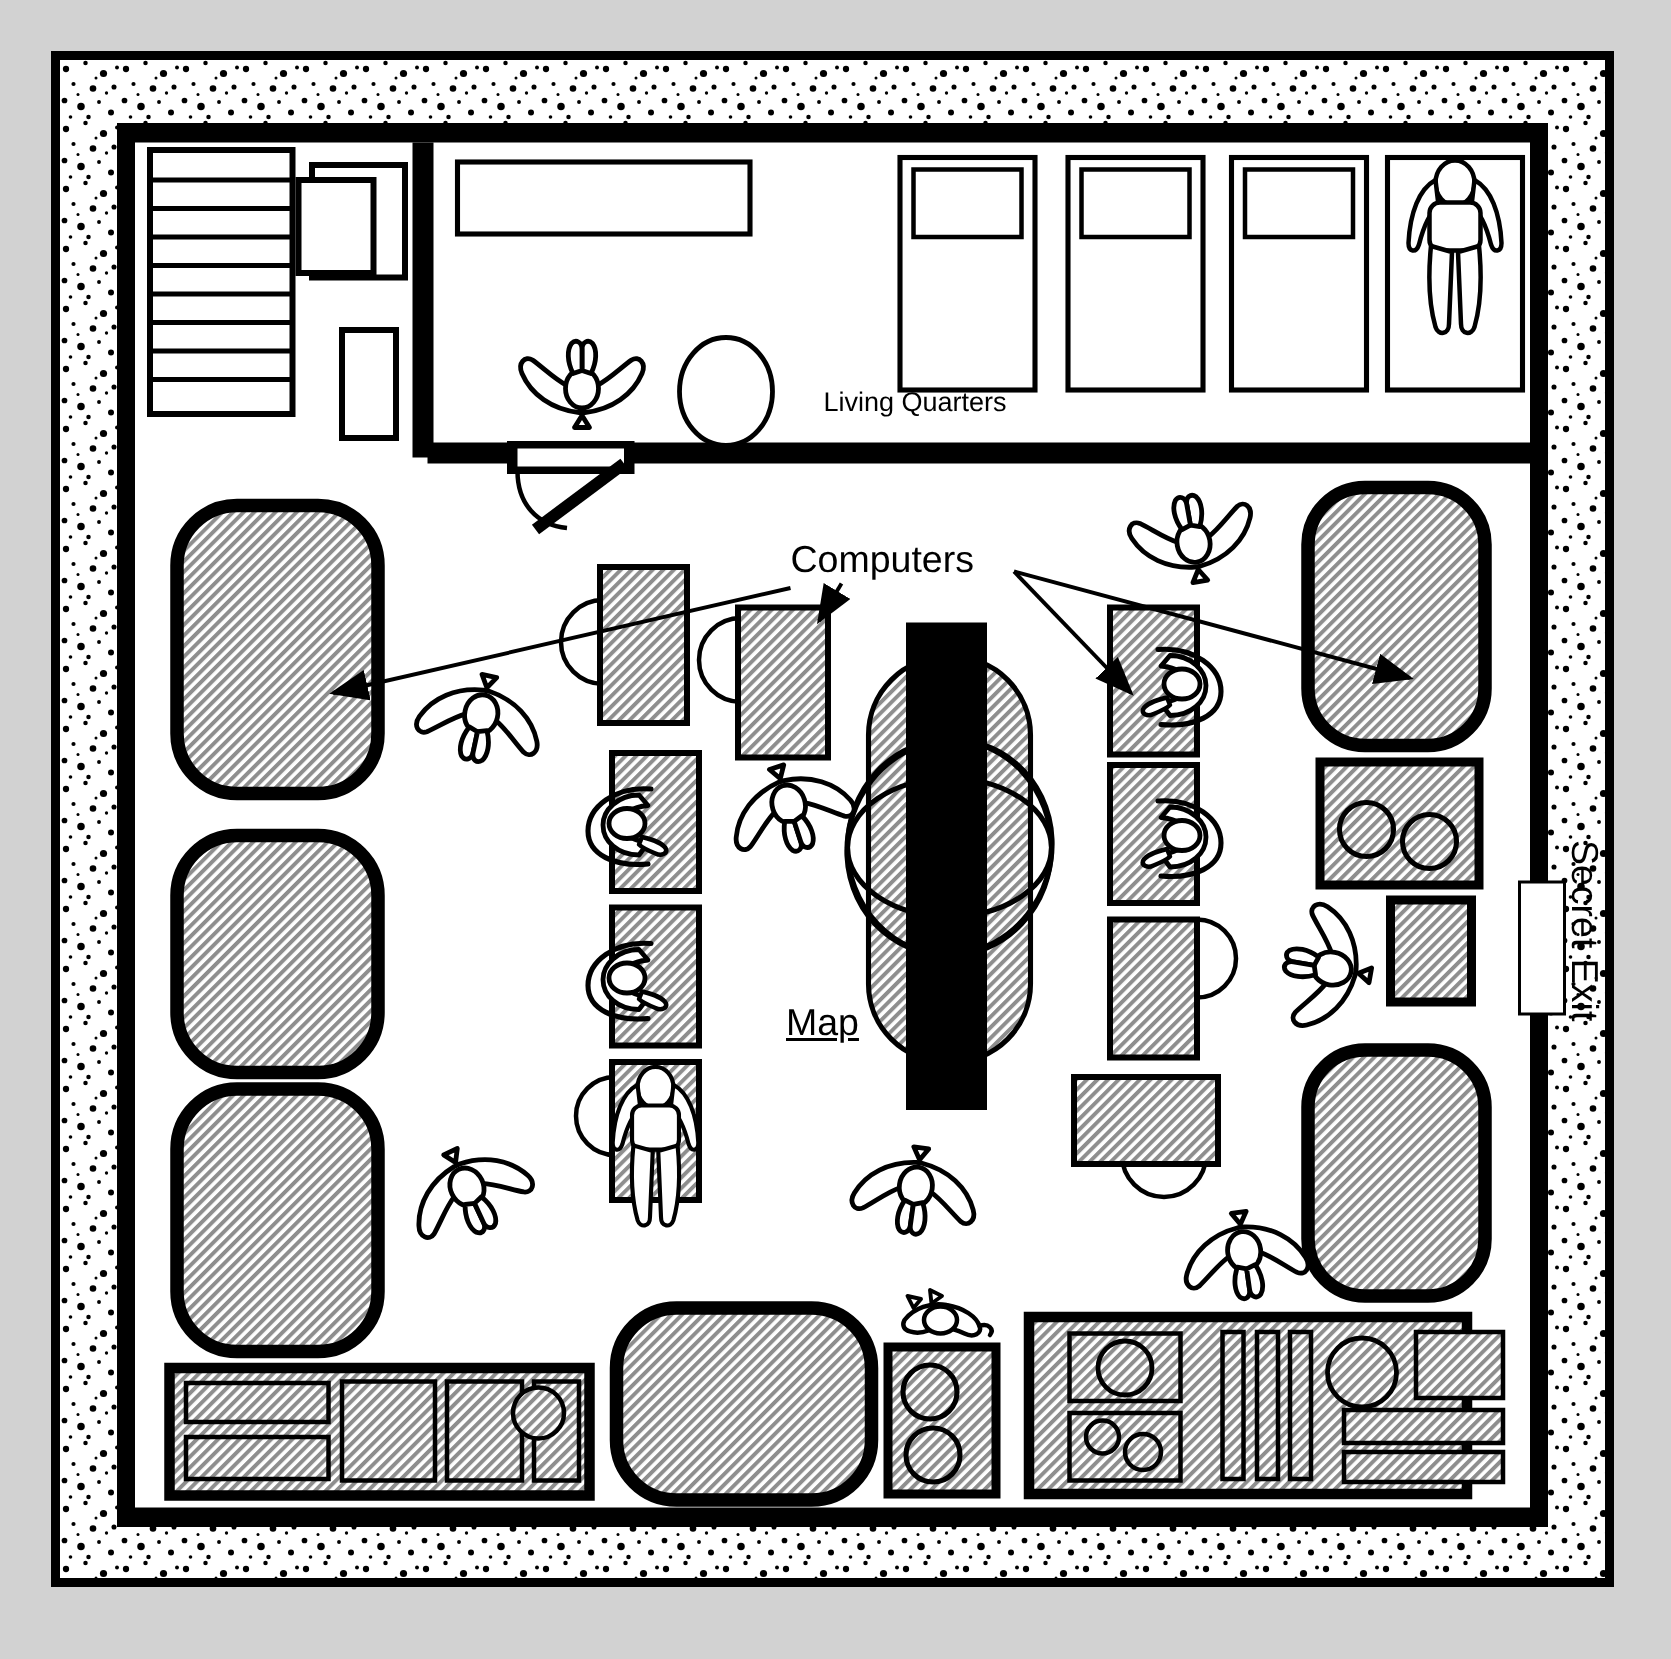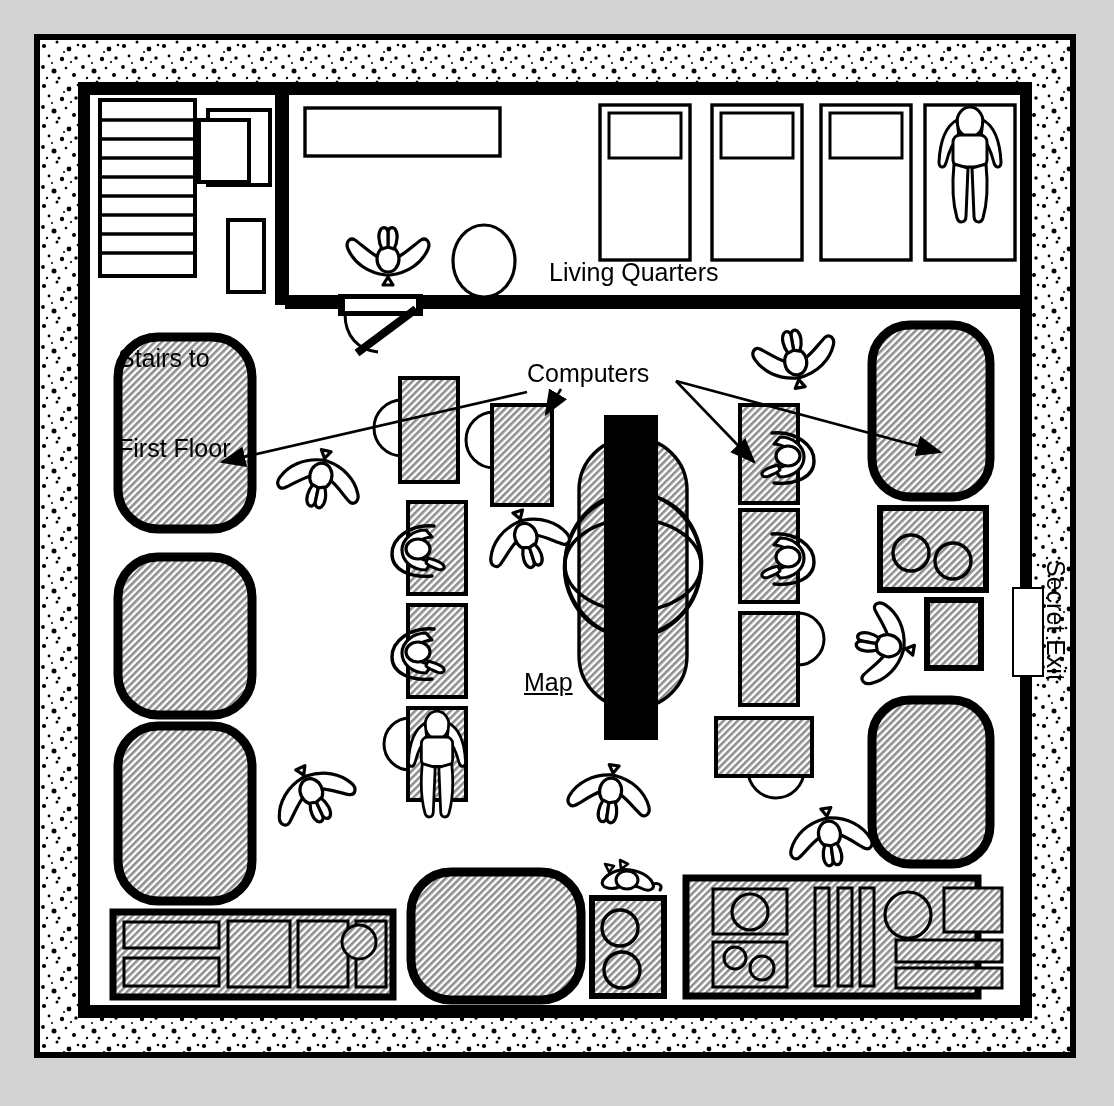--- a/index.html
+++ b/index.html
@@ -1,21 +1,21 @@
 <!DOCTYPE html>
 <html><head>
 <meta charset="utf-8">
 <style>
   html,body{margin:0;padding:0;background:#d4d4d4;}
   body{font-family:"Liberation Sans", sans-serif;}
   #stage{position:relative;width:1114px;height:1106px;background:#d2d2d2;overflow:hidden;}
   #plan{position:absolute;left:0;top:0;}
   .lbl{position:absolute;font-family:"Liberation Sans", sans-serif;color:#000;white-space:pre;}
   #lbl-stairs{left:118px;top:283px;font-size:25px;line-height:30px;}
-  #lbl-living{left:549px;top:258px;font-size:25px;text-align:right;}
+  #lbl-living{left:549px;top:258px;font-size:18px;text-align:right;}
   #lbl-computers{left:527px;top:359px;font-size:25px;}
   #lbl-map{left:524px;top:668px;font-size:25px;text-decoration:underline;}
   #lbl-secret{left:1070px;top:560px;font-size:25px;transform:rotate(90deg);transform-origin:left top;}
 </style>
 </head>
 <body>
 
 <div id="stage">
 
   <svg id="plan" width="1114" height="1106" viewBox="0 0 1114 1106">
@@ -275,24 +275,20 @@
     <use href="#person" transform="translate(830,838) rotate(-8)"></use>
 
     <g stroke="#000" stroke-width="2.6" fill="none">
       <line x1="527" y1="392" x2="222" y2="462" marker-end="url(#arr)"></line>
       <line x1="561" y1="389" x2="546" y2="414" marker-end="url(#arr)"></line>
       <line x1="676" y1="381" x2="940" y2="452" marker-end="url(#arr)"></line>
       <line x1="676" y1="381" x2="754" y2="462" marker-end="url(#arr)"></line>
     </g>
   </svg>
 
-  <div class="lbl" id="lbl-stairs">
-    <div>Stairs to</div>
-    <div>First Floor</div>
-  </div>
 
   <div class="lbl" id="lbl-living">Living Quarters</div>
 
   <div class="lbl" id="lbl-computers">Computers</div>
 
   <div class="lbl" id="lbl-map">Map</div>
 
   <div class="lbl" id="lbl-secret">Secret Exit</div>
 
 </div>

